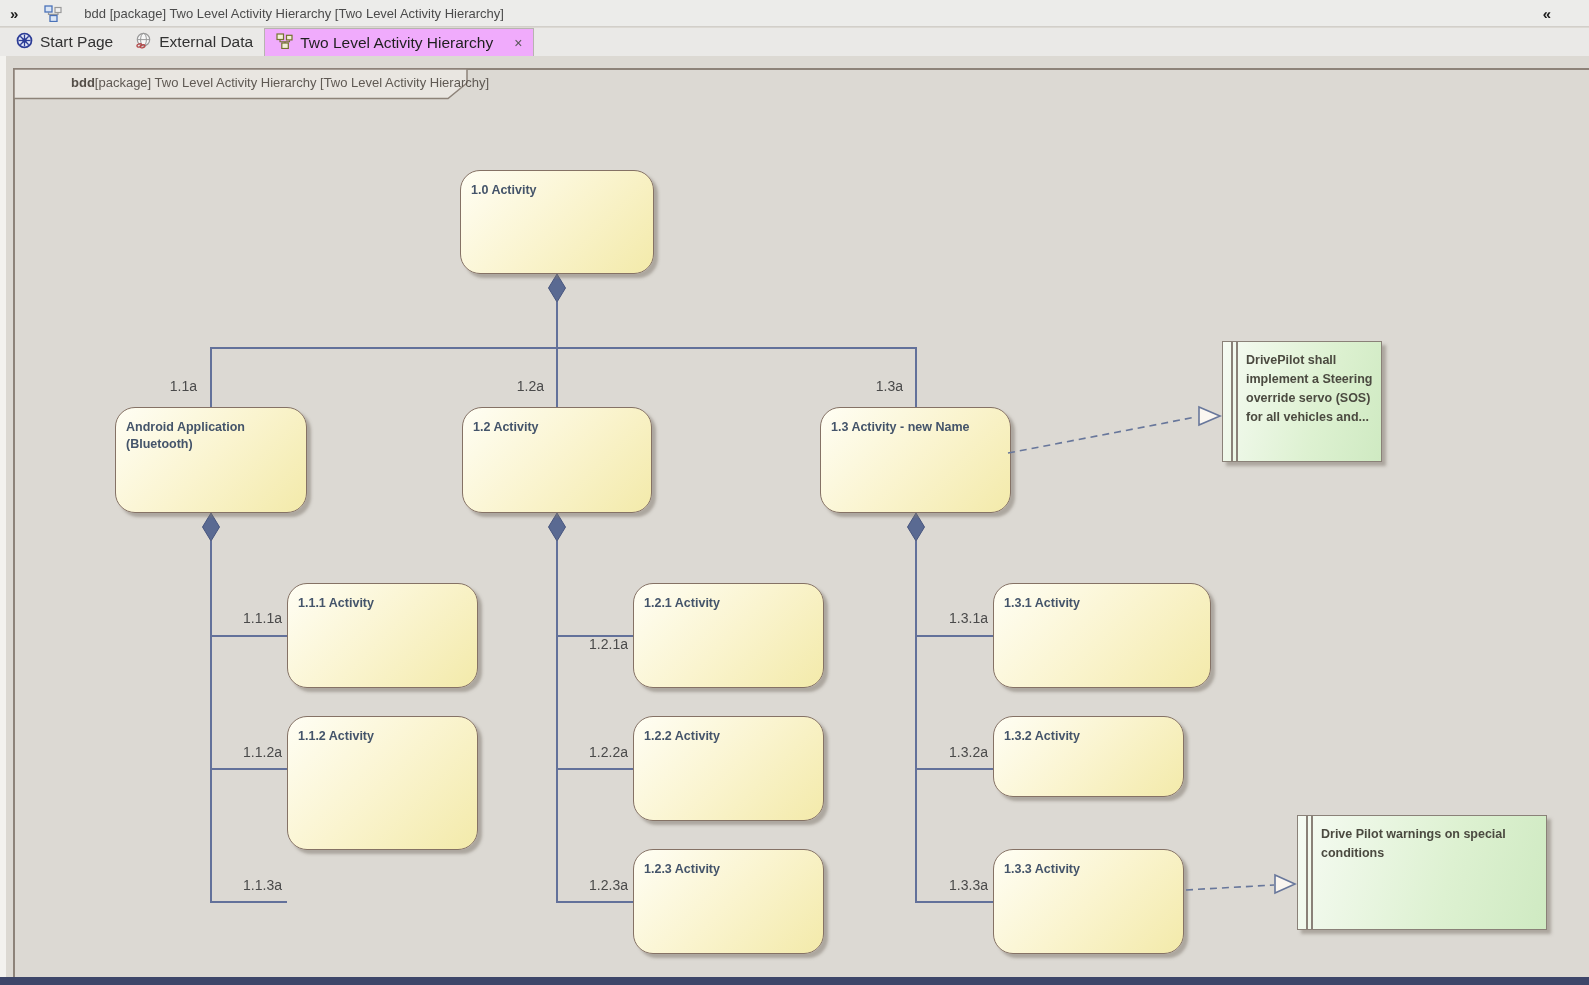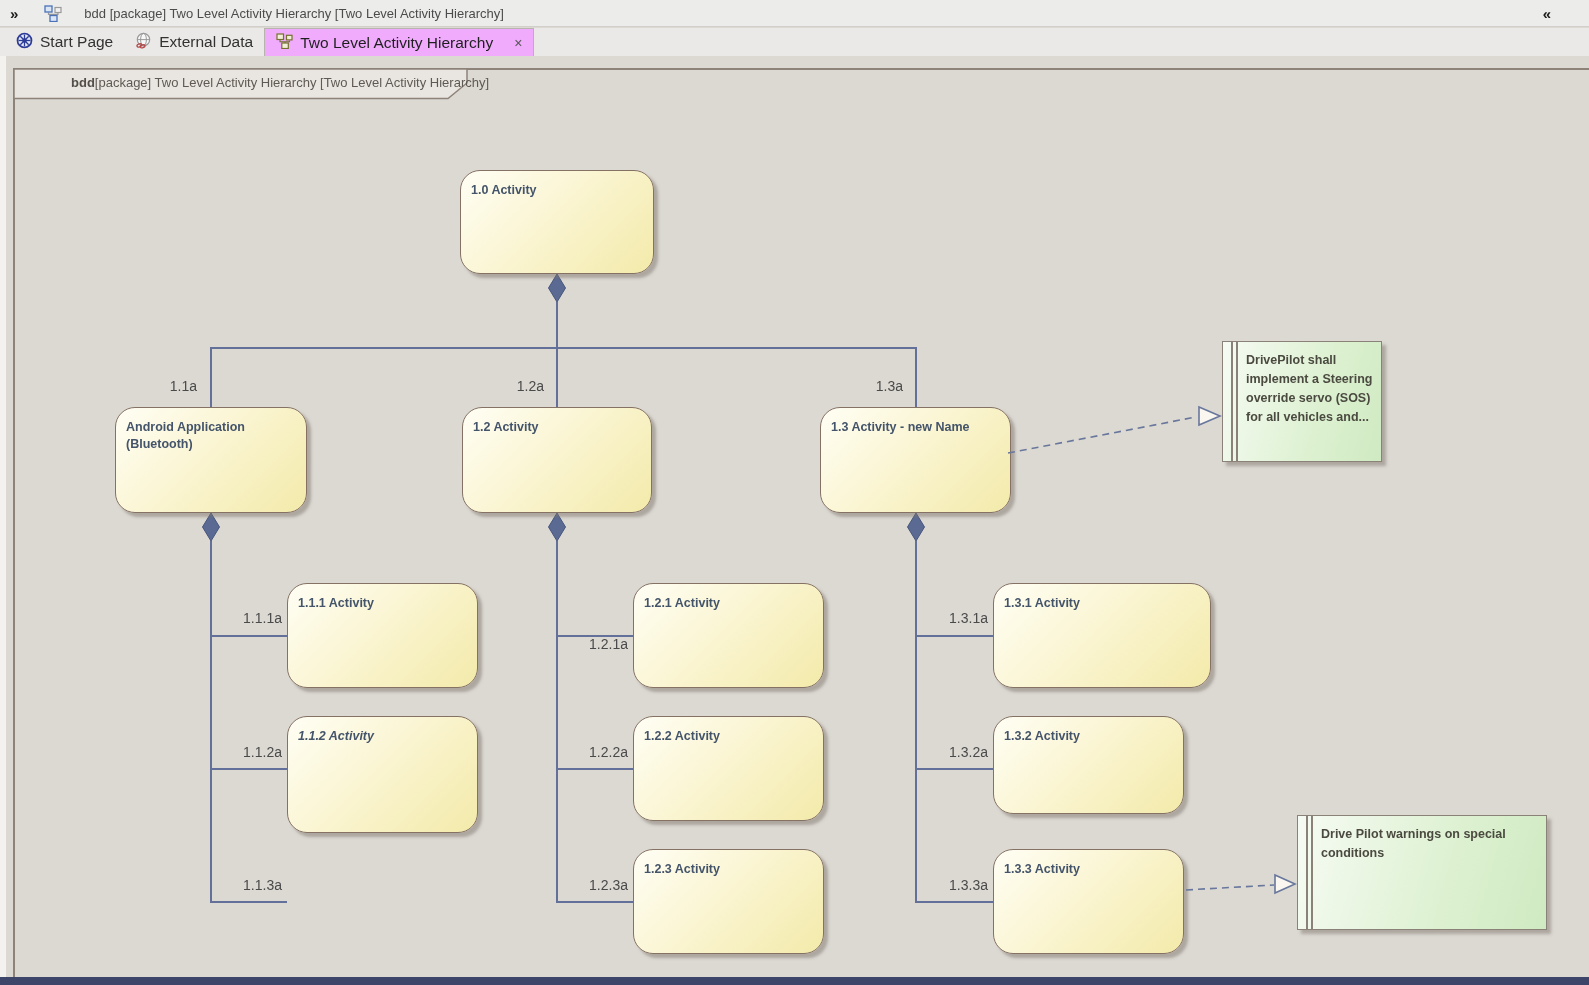--- a/index.html
+++ b/index.html
@@ -176,28 +176,28 @@
   <div class="elabel" style="left:928px; top:688px;">1.3.2a</div>
   <div class="elabel" style="left:928px; top:821px;">1.3.3a</div>
 
   <div class="node" style="left:460px; top:114px; width:194px; height:104px;"><span>1.0 Activity</span></div>
 
   <div class="node" style="left:115px; top:351px; width:192px; height:106px;"><span>Android Application (Bluetooth)</span></div>
   <div class="node" style="left:462px; top:351px; width:190px; height:106px;"><span>1.2 Activity</span></div>
   <div class="node" style="left:820px; top:351px; width:191px; height:106px;"><span>1.3 Activity - new Name</span></div>
 
   <div class="node" style="left:287px; top:527px; width:191px; height:105px;"><span>1.1.1 Activity</span></div>
-  <div class="node" style="left:287px; top:660px; width:191px; height:117px;font-style:italic;"><span>1.1.2 Activity</span></div>
+  <div class="node" style="left:287px; top:660px; width:191px; height:134px;"><span>1.1.2 Activity</span></div>
 
   <div class="node" style="left:633px; top:527px; width:191px; height:105px;"><span>1.2.1 Activity</span></div>
   <div class="node" style="left:633px; top:660px; width:191px; height:105px;"><span>1.2.2 Activity</span></div>
   <div class="node" style="left:633px; top:793px; width:191px; height:105px;"><span>1.2.3 Activity</span></div>
 
   <div class="node" style="left:993px; top:527px; width:218px; height:105px;"><span>1.3.1 Activity</span></div>
-  <div class="node" style="left:993px; top:660px; width:191px; height:98px;"><span>1.3.2 Activity</span></div>
+  <div class="node" style="left:993px; top:660px; width:191px; height:81px;"><span>1.3.2 Activity</span></div>
   <div class="node" style="left:993px; top:793px; width:191px; height:105px;"><span>1.3.3 Activity</span></div>
 
   <svg class="arrow-svg" style="left:1000px; top:342px;" width="222" height="64">
     <line x1="8" y1="55" x2="196" y2="19" stroke="#68779b" stroke-width="1.6" stroke-dasharray="7,5"></line>
     <polygon points="199,9 220,18 199,27" fill="#faf6f0" stroke="#68779b" stroke-width="1.6"></polygon>
   </svg>
   <svg class="arrow-svg" style="left:1184px; top:812px;" width="114" height="32">
     <line x1="2" y1="22" x2="90" y2="17" stroke="#68779b" stroke-width="1.6" stroke-dasharray="7,5"></line>
     <polygon points="91,7 111,16 91,25" fill="#faf6f0" stroke="#68779b" stroke-width="1.6"></polygon>
   </svg>

